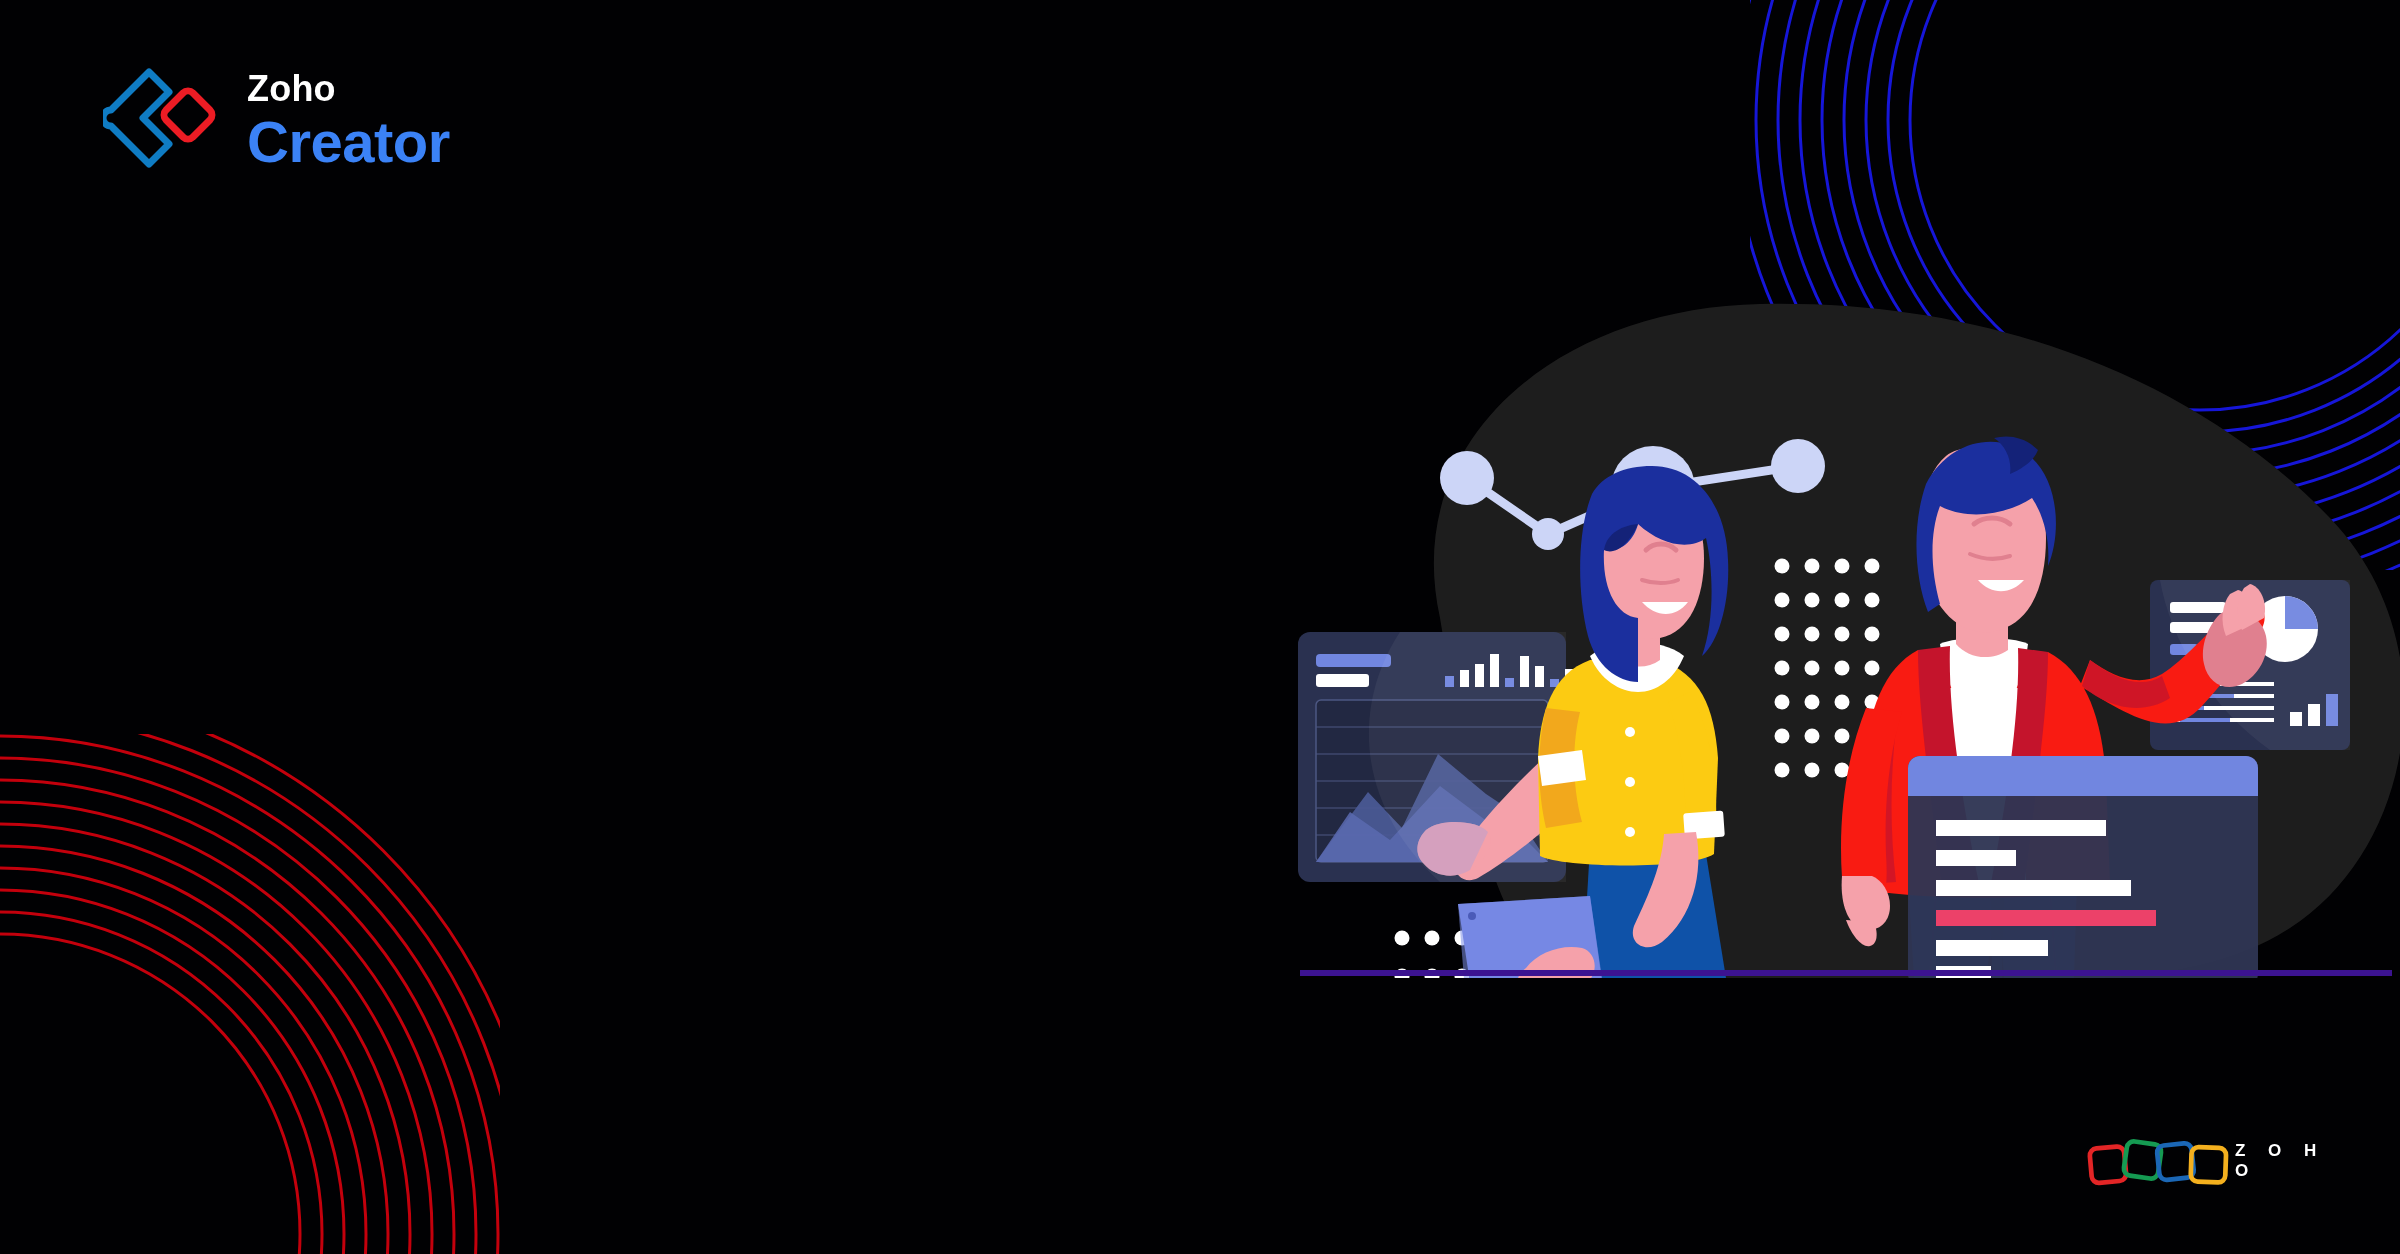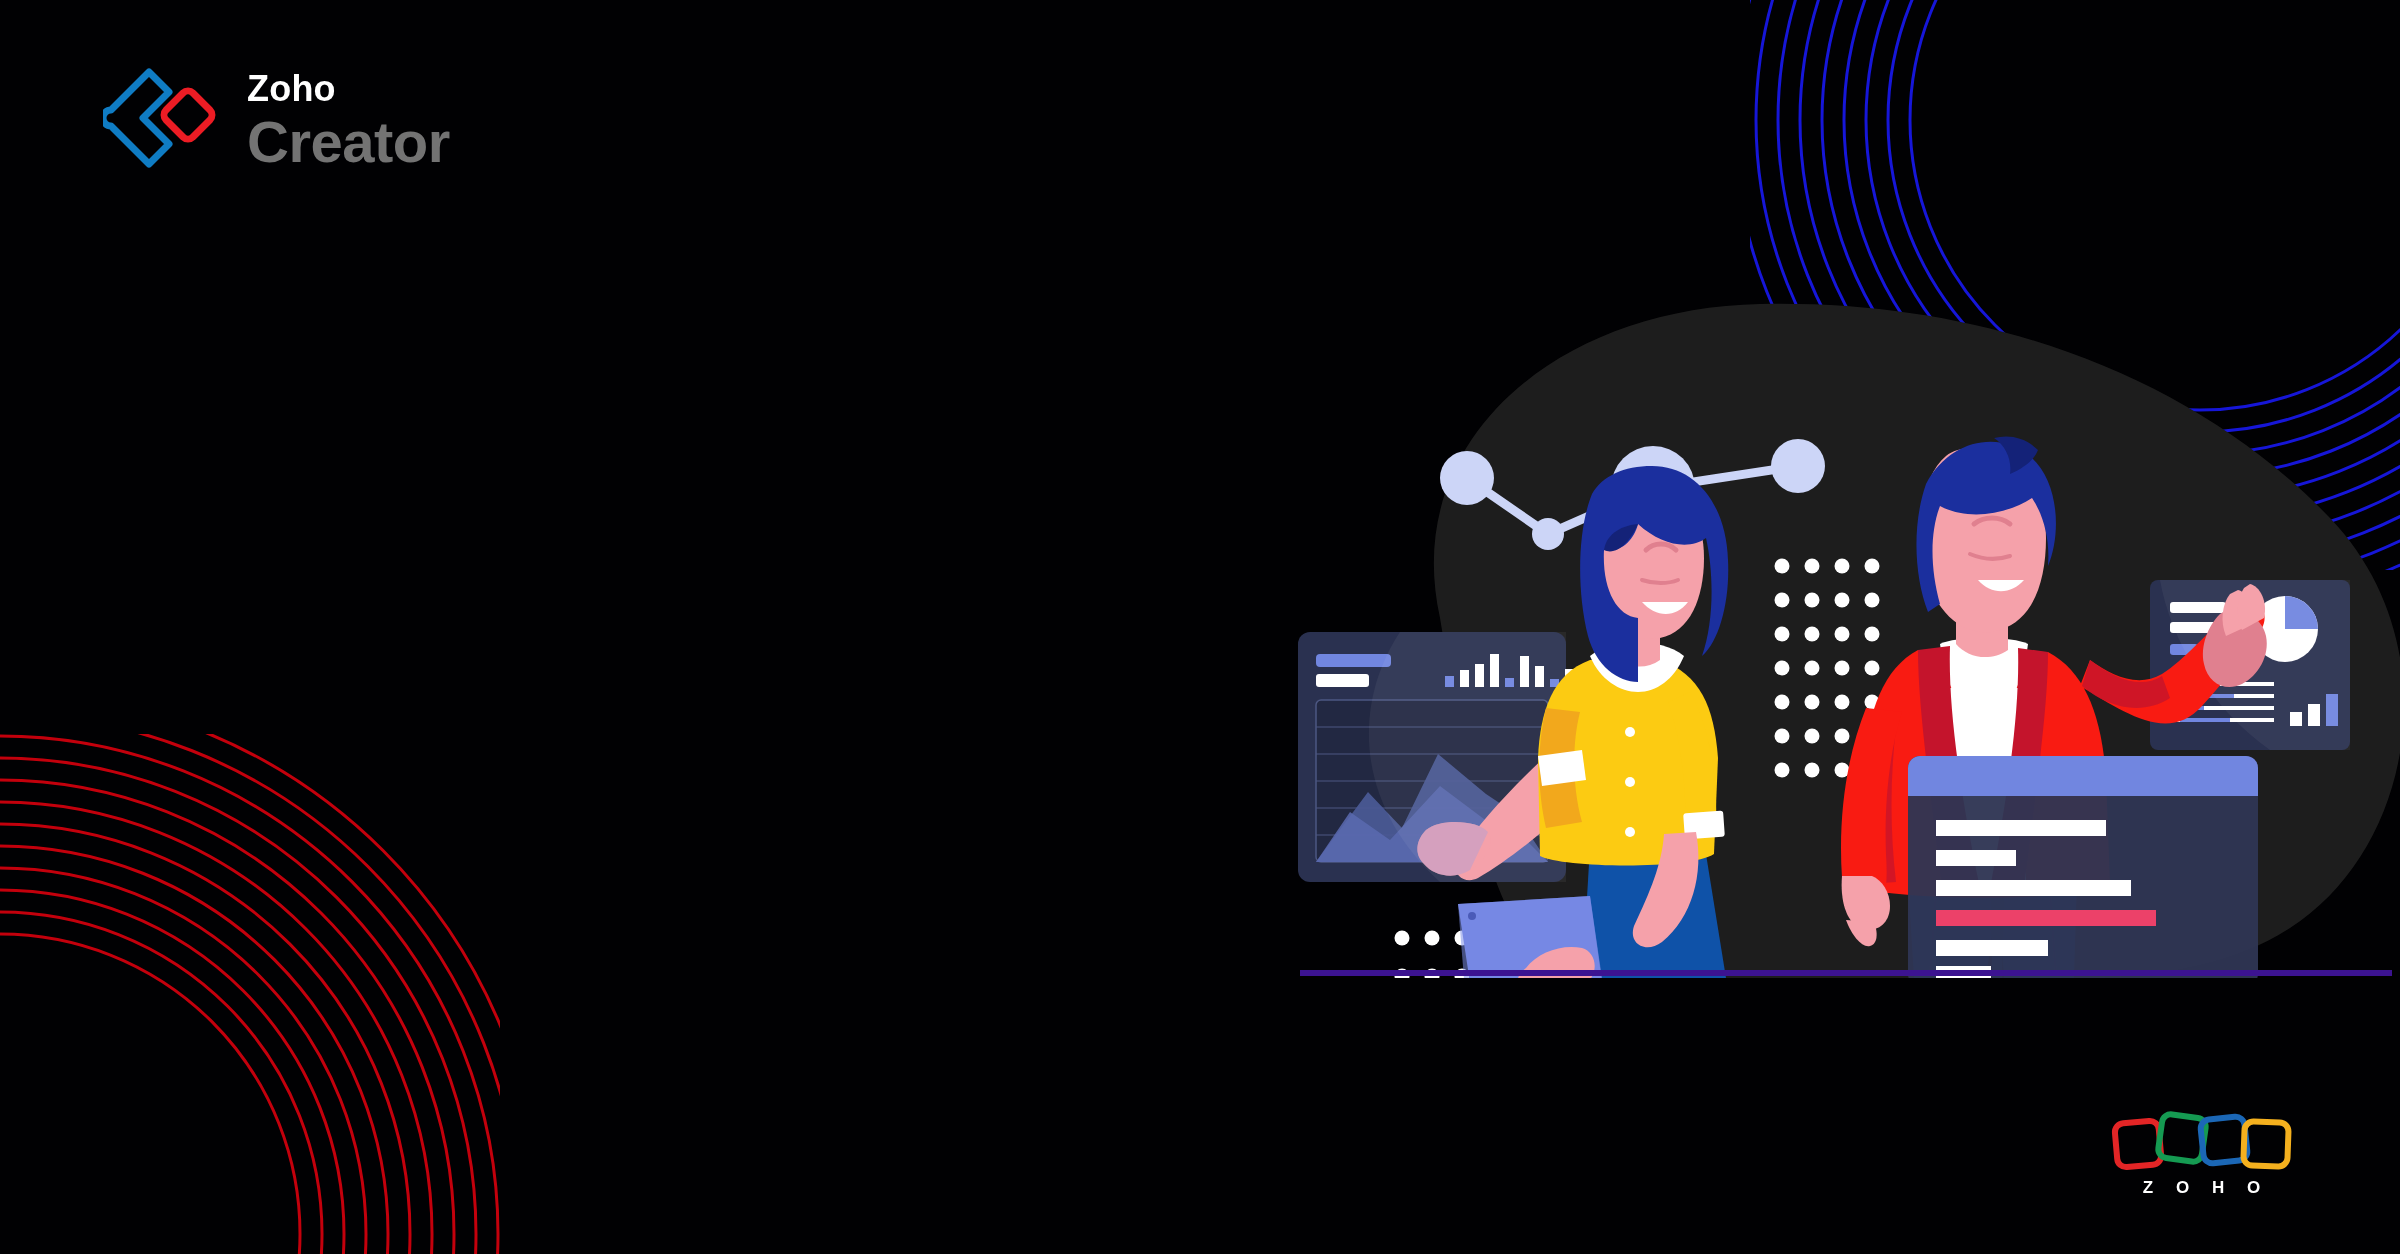--- a/index.html
+++ b/index.html
@@ -14,36 +14,36 @@
   
   .arc-layer{position:absolute;pointer-events:none;}
   .arc-tr{top:-330px;right:-250px;width:900px;height:900px;}
   .arc-bl{left:-500px;bottom:-480px;width:1000px;height:1000px;}
 
   
   .brand{position:absolute;left:103px;top:62px;display:flex;align-items:flex-end;gap:26px;}
   .brand-mark{width:118px;height:112px;flex:0 0 auto;}
   .brand-words{display:flex;flex-direction:column;justify-content:center;padding-top:6px;}
   .brand-zoho{color:#ffffff;font-size:36px;line-height:1;font-weight:600;letter-spacing:.2px;}
-  .brand-creator{color:#737373;font-size:58px;line-height:1.08;font-weight:700;letter-spacing:-.5px;margin-top:4px;}
+  .brand-creator{color:#3b82f6;font-size:58px;line-height:1.08;font-weight:700;letter-spacing:-.5px;margin-top:4px;}
 
   
   .headline{
     position:absolute;left:92px;top:510px;width:1130px;
     color:#ffffff;font-size:82px;line-height:1.17;font-weight:700;letter-spacing:-1.2px;
   }
   .headline .ln{display:block;white-space:nowrap;}
 
   
   .illo{position:absolute;left:1290px;top:288px;width:1120px;height:690px;}
   .illo svg{display:block;width:100%;height:100%;}
 
   
   .zoho-corp{position:absolute;right:66px;bottom:34px;width:248px;height:120px;
-             display:flex;flex-direction:column;align-items:center;}
+             display:flex;align-items:center;}
   .zoho-corp svg{display:block;}
   .zoho-corp .zoho-word{
     color:#ffffff;font-size:17px;font-weight:600;letter-spacing:9px;
     margin-top:2px;margin-left:-8px;
   }
 </style>
 </head>
 <body style="background: rgb(1, 1, 3);">
 
 <div class="stage">

